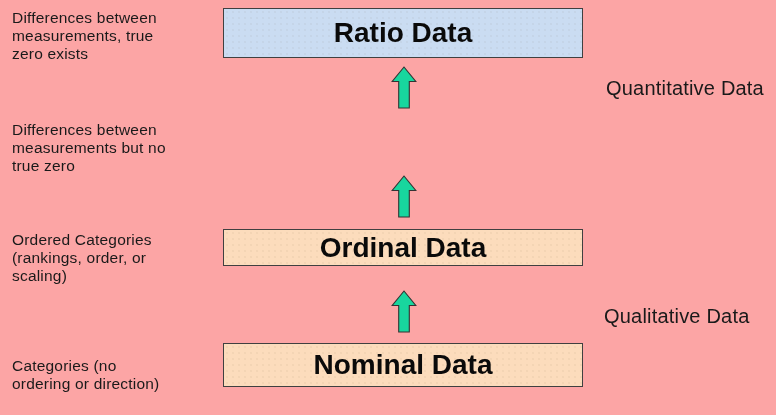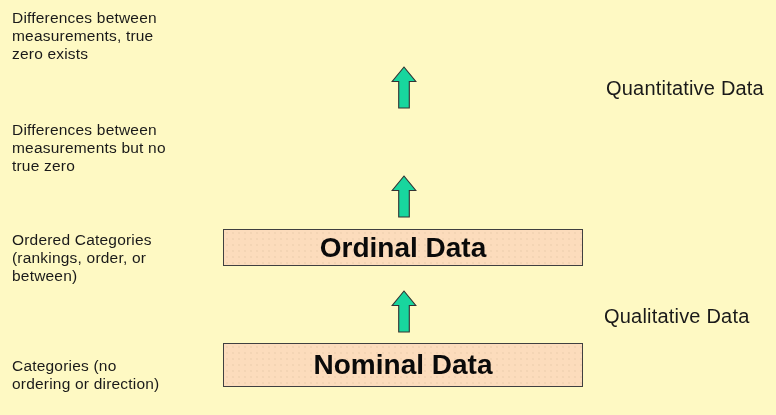--- a/index.html
+++ b/index.html
@@ -5,21 +5,21 @@
   html, body {
     margin: 0;
     padding: 0;
     background: #ffffff;
     font-family: "Liberation Sans", "DejaVu Sans", sans-serif;
   }
   .canvas {
     position: relative;
     width: 776px;
     height: 415px;
-    background: #fef9c3;
+    background: #fca5a5;
     overflow: hidden;
   }
   .desc {
     position: absolute;
     left: 12px;
     width: 215px;
     font-size: 15.5px;
     line-height: 18px;
     color: #1a1a1a;
     letter-spacing: 0.2px;
@@ -68,28 +68,31 @@
 
   <div class="desc" style="top:121px">
     <div>Differences between</div>
     <div>measurements but no</div>
     <div>true zero</div>
   </div>
 
   <div class="desc" style="top:231px">
     <div>Ordered Categories</div>
     <div>(rankings, order, or</div>
-    <div>between)</div>
+    <div>scaling)</div>
   </div>
 
   <div class="desc" style="top:357px">
     <div>Categories (no</div>
     <div>ordering or direction)</div>
   </div>
 
+  <div class="box quant" style="top:8px;height:50px">
+    <span class="box-label">Ratio Data</span>
+  </div>
 
 
   <div class="box qual" style="top:229px;height:37px">
     <span class="box-label">Ordinal Data</span>
   </div>
 
   <div class="box qual" style="top:343px;height:44px">
     <span class="box-label">Nominal Data</span>
   </div>
 

